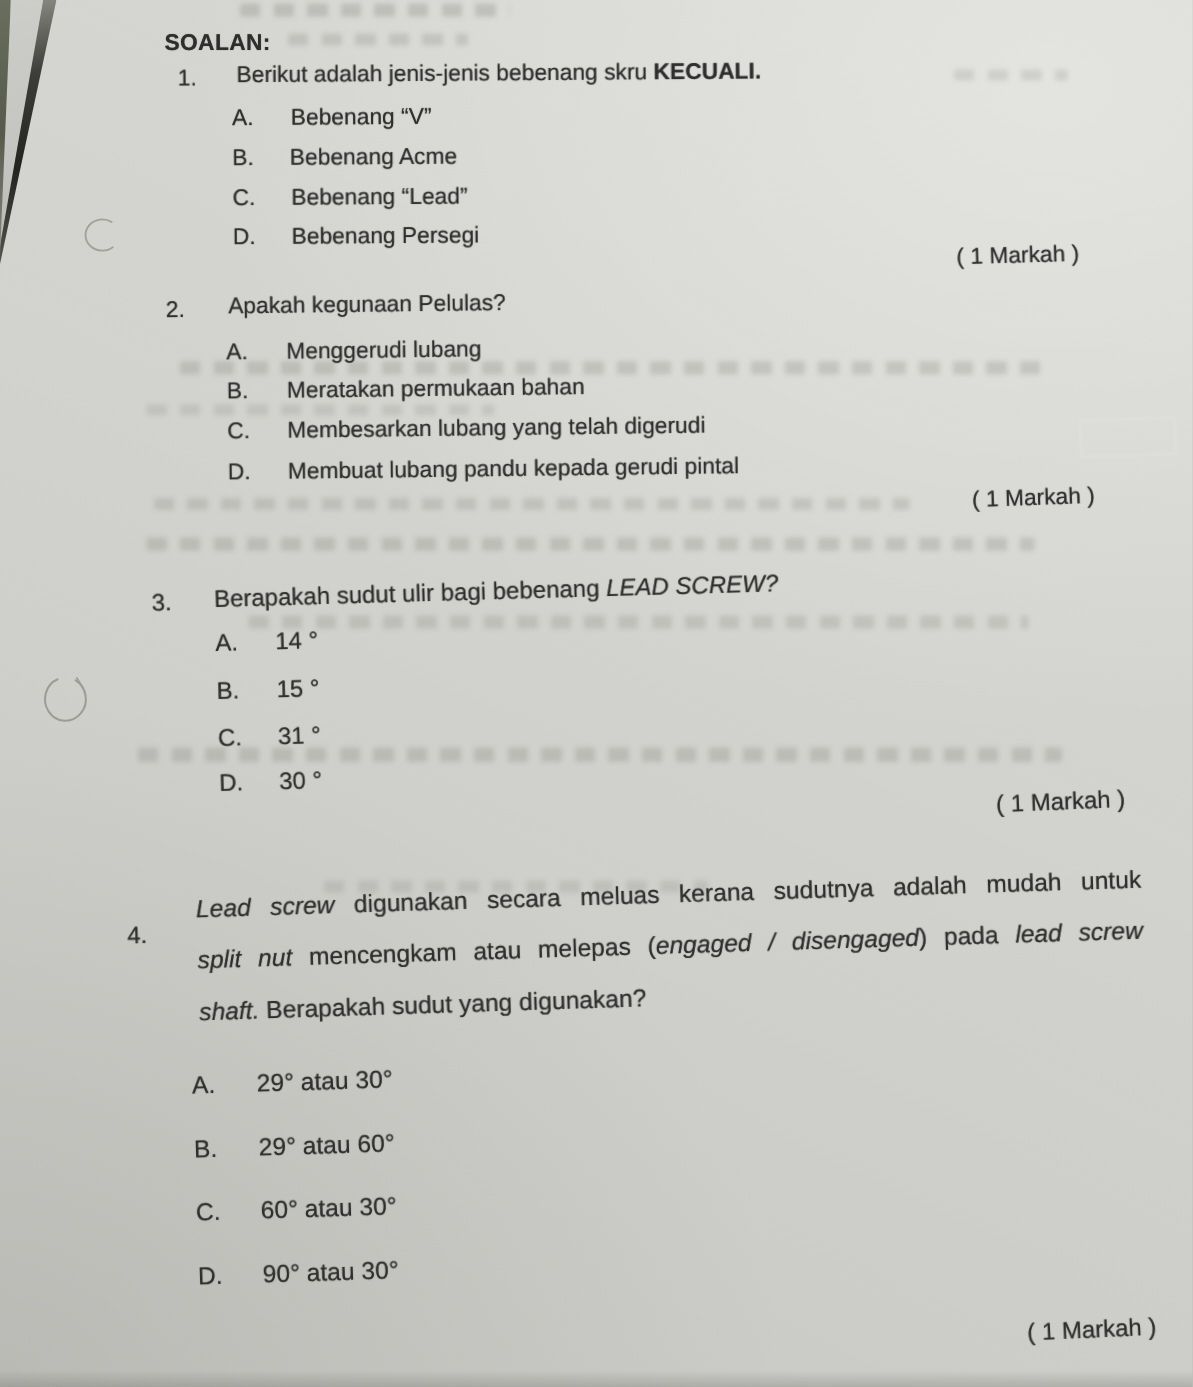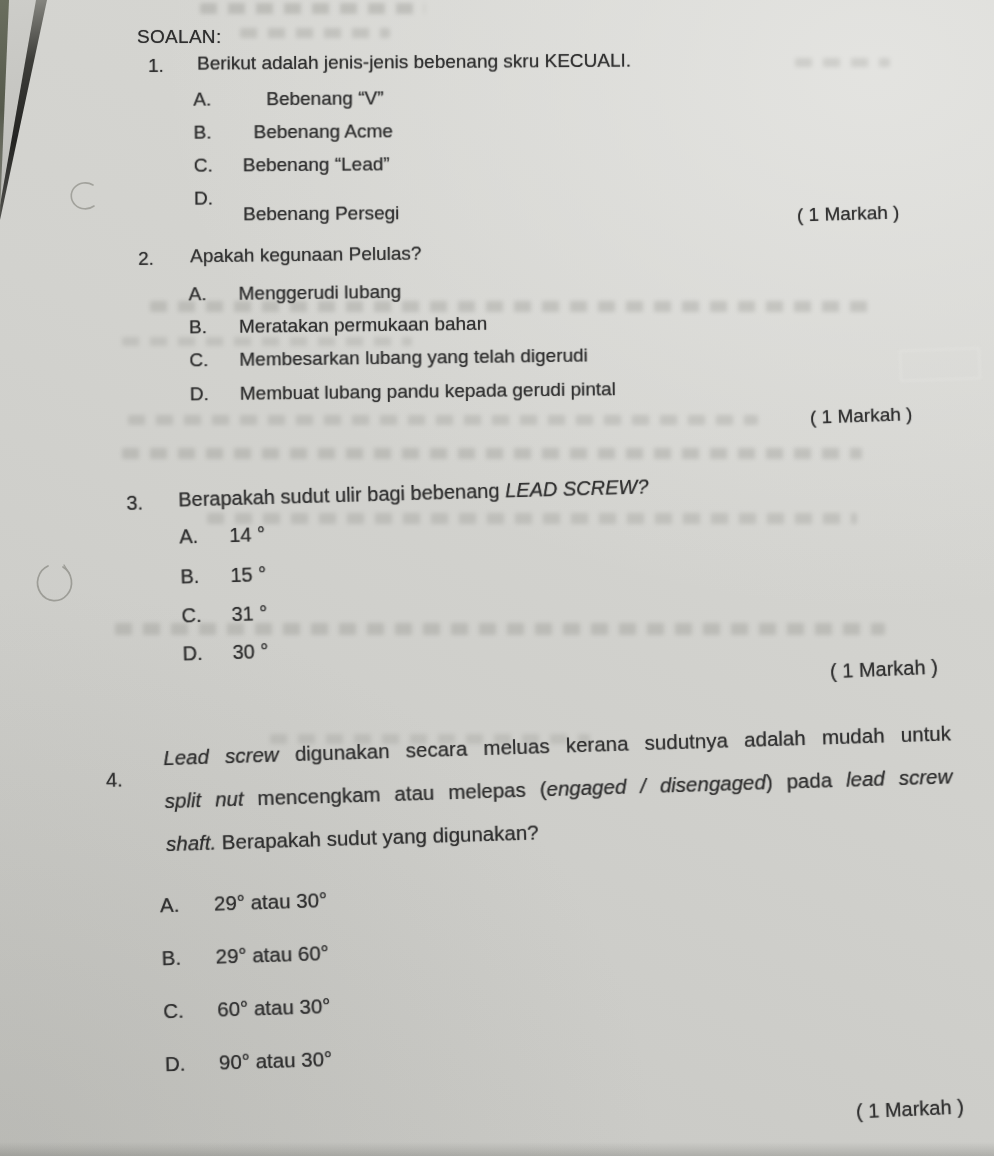--- a/index.html
+++ b/index.html
@@ -7,21 +7,21 @@
     position:relative;width:994px;height:1156px;overflow:hidden;
     font-family:"Liberation Sans", sans-serif;color:#2e2e2e;
     background:
       radial-gradient(130% 85% at 88% 6%, rgba(228,228,225,.95) 0%, rgba(228,228,225,0) 55%),
       radial-gradient(120% 90% at 0% 100%, rgba(150,150,144,.28) 0%, rgba(150,150,144,0) 55%),
       linear-gradient(205deg,#d8d8d4 0%,#d2d2ce 45%,#c7c7c3 100%);
   }
   .soft{filter:blur(0.35px);}
   .txt{position:absolute;white-space:nowrap;font-size:19px;line-height:1.2;
        text-shadow:0 0 .8px rgba(52,52,52,.75);}
-  .bold{font-weight:normal;}
+  .bold{font-weight:bold;}
   .ital{font-style:italic;}
   .qblock{position:absolute;}
   .marks{position:absolute;white-space:nowrap;font-size:19px;color:#2e2e2e;
          text-shadow:0 0 .8px rgba(52,52,52,.75);}
   
   .corner{position:absolute;top:0;left:0;}
   .corner-shadow{width:140px;height:240px;
     clip-path:polygon(0 0,47px 0,0 220px);
     background:linear-gradient(172deg,#8c8c86 0%,#3d3d39 25%,#232321 55%,#6b6b65 100%);
     filter:blur(.6px);}
@@ -69,27 +69,27 @@
     <path d="M14,4 A17,18 0 1 0 29,5" fill="none" stroke="#9d9d97" stroke-width="1.7" stroke-linecap="round"></path>
     <path d="M30,3 l5,8" fill="none" stroke="#9d9d97" stroke-width="1.4" stroke-linecap="round"></path>
   </svg>
 
   <div class="txt bold soft" style="left:137px;top:26px;letter-spacing:.3px;">SOALAN:</div>
 
   <div class="qblock soft" style="left:148px;top:53px;width:760px;height:170px;transform:rotate(-0.4deg);transform-origin:0 0;">
     <span class="txt" style="left:0;top:2px;">1.</span>
     <span class="txt" style="left:49px;top:0;"><span>Berikut adalah jenis-jenis bebenang skru </span><span class="bold">KECUALI.</span></span>
     <span class="txt" style="left:45px;top:36px;">A.</span>
-    <span class="txt" style="left:94px;top:36px;margin-left:24px;">Bebenang “V”</span>
+    <span class="txt" style="left:94px;top:36px;">Bebenang “V”</span>
     <span class="txt" style="left:45px;top:69px;">B.</span>
-    <span class="txt" style="left:105px;top:69px;">Bebenang Acme</span>
+    <span class="txt" style="left:93px;top:69px;">Bebenang Acme</span>
     <span class="txt" style="left:45px;top:102px;">C.</span>
     <span class="txt" style="left:94px;top:102px;">Bebenang “Lead”</span>
     <span class="txt" style="left:45px;top:135px;">D.</span>
-    <span class="txt" style="left:94px;top:135px;margin-top:16px;">Bebenang Persegi</span>
+    <span class="txt" style="left:94px;top:135px;">Bebenang Persegi</span>
   </div>
   <div class="marks soft" style="left:797px;top:203px;transform:rotate(-1.6deg);">( 1 Markah )</div>
 
   <div class="qblock soft" style="left:138px;top:246px;width:780px;height:170px;transform:rotate(-0.7deg);transform-origin:0 0;">
     <span class="txt" style="left:0;top:2px;">2.</span>
     <span class="txt" style="left:52px;top:0;">Apakah kegunaan Pelulas?</span>
     <span class="txt" style="left:50px;top:38px;">A.</span>
     <span class="txt" style="left:100px;top:38px;">Menggerudi lubang</span>
     <span class="txt" style="left:50px;top:71px;">B.</span>
     <span class="txt" style="left:100px;top:71px;">Meratakan permukaan bahan</span>

